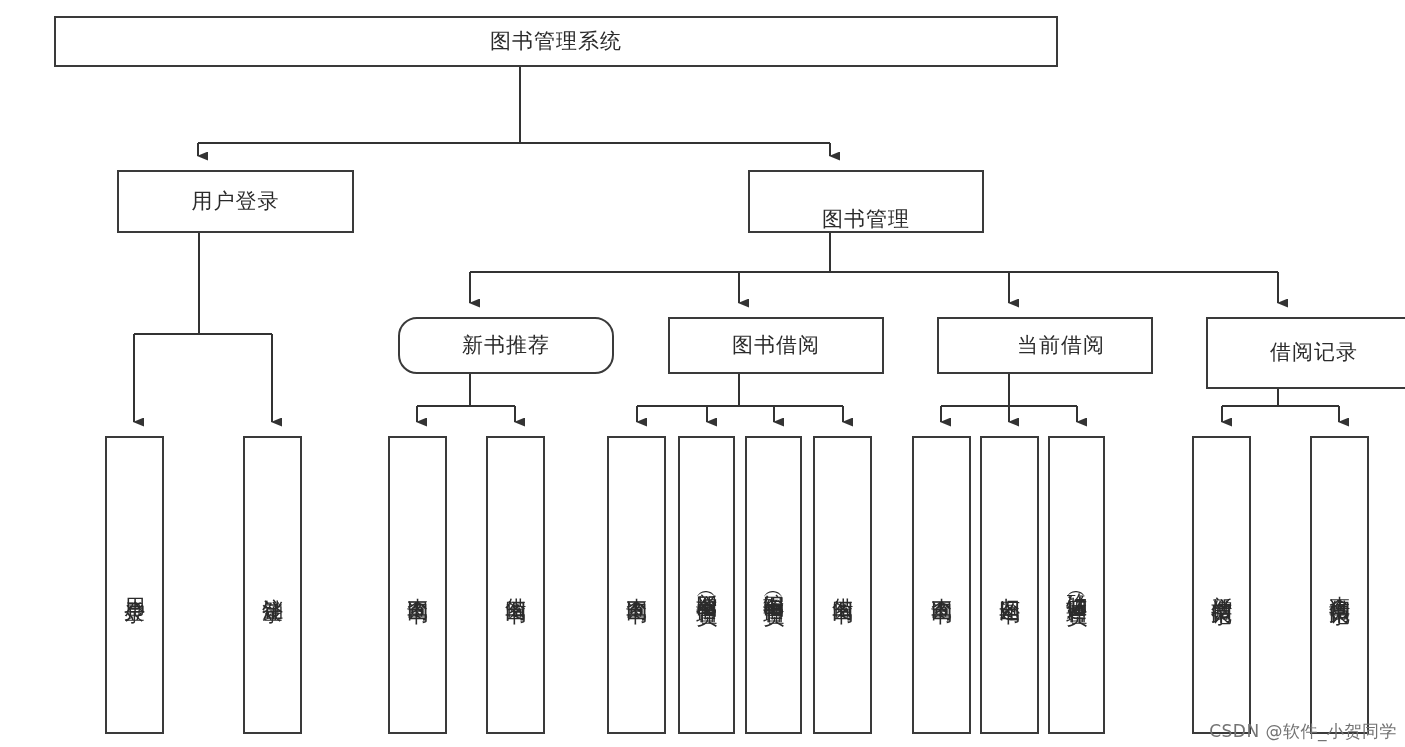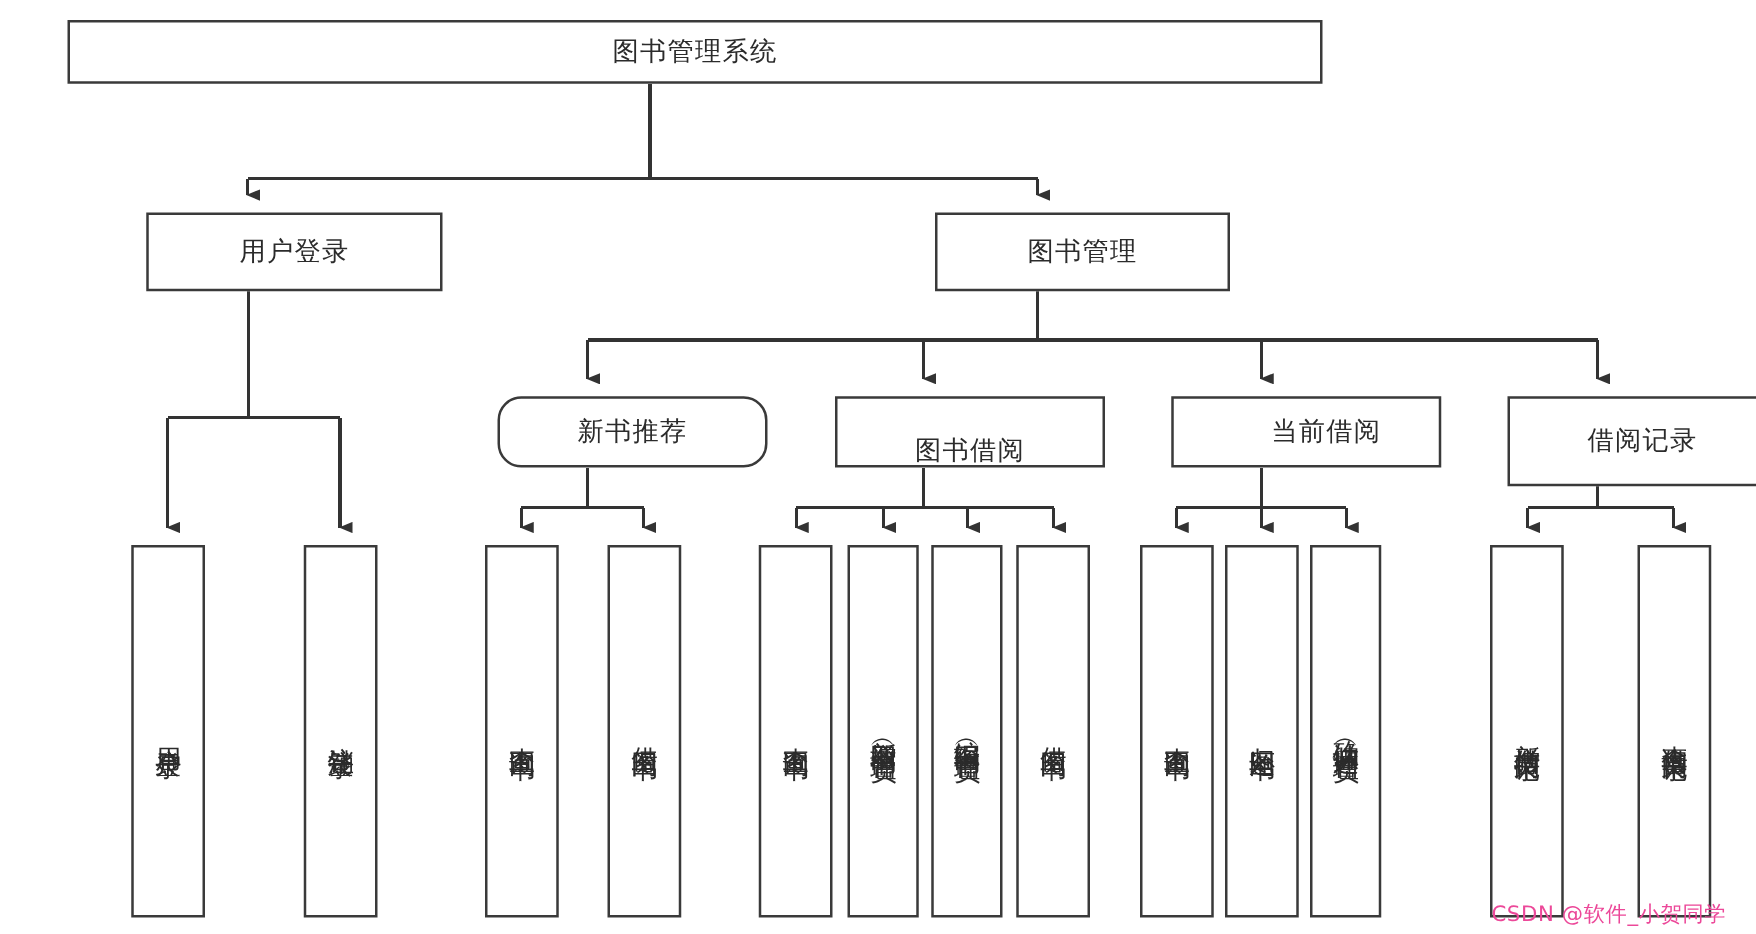--- a/index.html
+++ b/index.html
@@ -50,24 +50,24 @@
     writing-mode: vertical-rl;
     text-orientation: upright;
     font-size: 21px;
     line-height: 1.25;
     letter-spacing: 2px;
     white-space: nowrap;
     color: #2b2b2b;
   }
   #watermark {
     position: absolute;
-    right: 24px;
+    right: 8px;
     bottom: 4px;
     font-size: 17px;
-    color: #ec4899;
+    color: #737373;
     letter-spacing: 0.5px;
     white-space: nowrap;
   }
 </style>
 </head>
 <body>
 
 <div id="diagram-root">
 
   <svg id="edge-layer" viewBox="0 0 1405 747" xmlns="http://www.w3.org/2000/svg">
@@ -121,28 +121,28 @@
     </g>
   </svg>
 
   <div class="node node-h" style="left:18px; top:16px; width:1004px; height:51px;">
     <span>图书管理系统</span>
   </div>
 
   <div class="node node-h" style="left:81px; top:170px; width:237px; height:63px;">
     <span>用户登录</span>
   </div>
-  <div class="node node-h" style="left:712px; top:170px; width:236px; height:63px;">
+  <div class="node node-h" style="left:712px; top:170px; width:236px; height:63px;align-items:flex-end;">
     <span>图书管理</span>
   </div>
 
   <div class="node node-h" style="left:362px; top:317px; width:216px; height:57px;border-radius:19px;">
     <span>新书推荐</span>
   </div>
-  <div class="node node-h" style="left:632px; top:317px; width:216px; height:57px;align-items:flex-end;">
+  <div class="node node-h" style="left:632px; top:317px; width:216px; height:57px;">
     <span>图书借阅</span>
   </div>
   <div class="node node-h" style="left:901px; top:317px; width:216px; height:57px;padding-left:32px;">
     <span>当前借阅</span>
   </div>
   <div class="node node-h" style="left:1170px; top:317px; width:216px; height:72px;">
     <span>借阅记录</span>
   </div>
 
   <div class="node node-v" style="left:105px; top:436px; width:59px; height:298px;">

